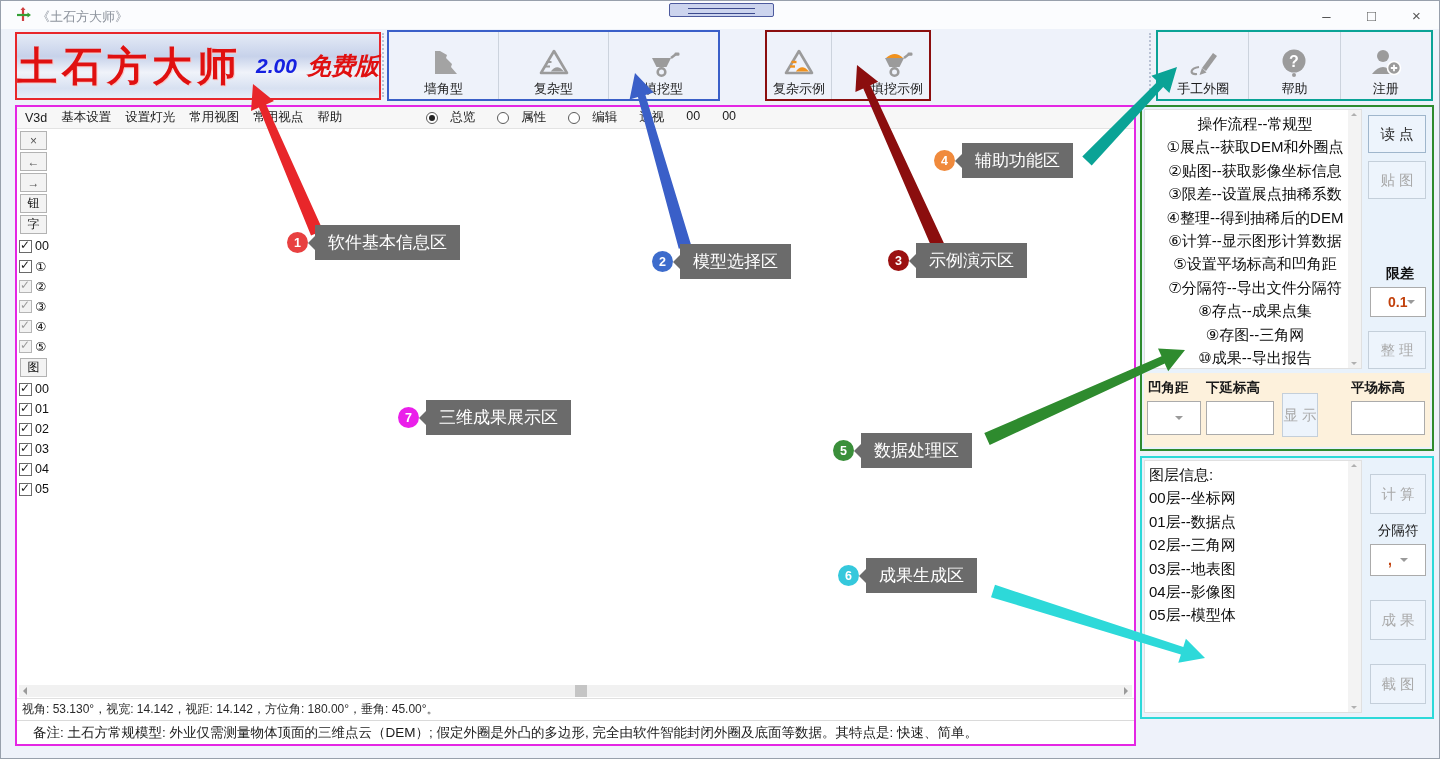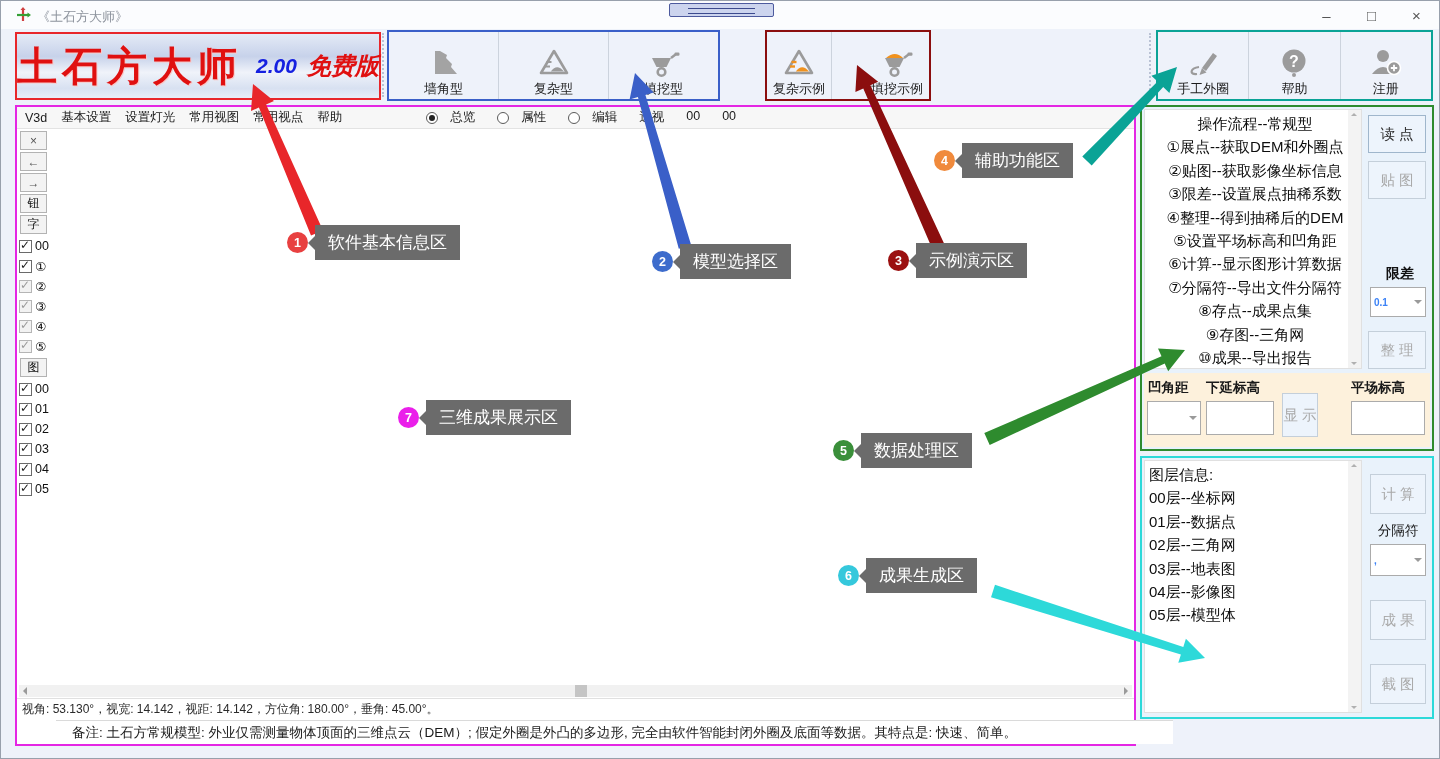--- a/index.html
+++ b/index.html
@@ -70,41 +70,41 @@
   .sb-arrow { position:absolute; top:0; width:12px; height:12px; display:flex; align-items:center;
     justify-content:center; }
   .tri-l { width:0;height:0;border:4px solid transparent;border-right-color:#9a9a9a;border-left:none; }
   .tri-r { width:0;height:0;border:4px solid transparent;border-left-color:#9a9a9a;border-right:none; }
   #hthumb { position:absolute; left:556px; top:0; width:12px; height:12px; background:#c5c5c5; }
   #statusline { position:absolute; left:0; bottom:24px; width:100%; height:22px;
     border-top:1px solid #e0e0e0; font-size:12px; color:#2a2a2a; display:flex; align-items:center;
     padding-left:5px; background:#fff; }
   #noteline { position:absolute; left:0; bottom:0; width:100%; height:24px;
     border-top:1px solid #dadada; font-size:13.5px; color:#1a1a1a; display:flex; align-items:center;
-    padding-left:16px; background:#fff;margin-left:39px; }
+    padding-left:16px; background:#fff; }
   
   #proc-box { position:absolute; left:1139px; top:104px; width:294px; height:346px;
     border:2px solid var(--box_green); background:#e9f2fb; }
   #result-box { position:absolute; left:1139px; top:455px; width:294px; height:263px;
     border:2px solid var(--box_cyan); background:#e9f2fb; }
   .listpane { position:absolute; background:#fff; border:1px solid #e0e0e0; color:#0d0d0d;
     font-size:15px; line-height:23.4px; padding:2px 0 0 4px; overflow:hidden; }
   #wf-list { left:2px; top:2px; width:218px; height:260px;text-align:center; }
   #layer-list { left:2px; top:2px; width:218px; height:253px; }
   .vscroll { position:absolute; right:0; top:0; width:13px; height:100%; background:#f3f3f3; }
   .vscroll .up { position:absolute; top:3px; left:3px; width:0; height:0;
     border:3.5px solid transparent; border-bottom-color:#b0b0b0; border-top:none; }
   .vscroll .dn { position:absolute; bottom:3px; left:3px; width:0; height:0;
     border:3.5px solid transparent; border-top-color:#b0b0b0; border-bottom:none; }
   .btn-col { position:absolute; display:flex; align-items:center; justify-content:center;
     background:#edf4fc; border:1px solid #9fb6cc; font-size:14.5px; color:#2b2b2b; cursor:default; }
   .btn-col.disabled { color:#a9a9a9; border-color:#c4cfda; }
   .side-label { position:absolute; font-size:14px; font-weight:bold; color:#111; }
   .dd { position:absolute; background:#fff; border:1px solid #ababab; display:flex;
-    align-items:center; padding:0 3px; font-size:10px; font-weight:bold; color:#3b82f6; }
+    align-items:center; padding:0 17px; font-size:14px; font-weight:bold; color:#c2410c; }
   .dd .caret { margin-left:auto; width:0; height:0; border:4px solid transparent;
     border-top-color:#9a9a9a; border-bottom:none; }
   #param-panel { position:absolute; left:2px; top:266px; width:286px; height:74px; background:#fdf1dc; }
   .param-label { position:absolute; top:6px; font-size:13.5px; font-weight:bold; color:#1a1a1a; }
   .param-input { position:absolute; top:28px; height:34px; background:#fff; border:1px solid #ababab; }
   
   #arrows { position:absolute; left:0; top:0; width:1440px; height:759px; pointer-events:none; z-index:40; }
   .callout { position:absolute; display:flex; align-items:center; z-index:45; }
   .badge { width:21px; height:21px; border-radius:50%; color:#fff; font-size:12.5px; font-weight:bold;
     display:flex; align-items:center; justify-content:center; flex:none; }
@@ -327,22 +327,22 @@
     </div>
   </div>
 
   <div id="proc-box">
     <div id="wf-list" class="listpane">
       <div>操作流程--常规型</div>
       <div>①展点--获取DEM和外圈点</div>
       <div>②贴图--获取影像坐标信息</div>
       <div>③限差--设置展点抽稀系数</div>
       <div>④整理--得到抽稀后的DEM</div>
+      <div>⑥计算--显示图形计算数据</div>
       <div>⑤设置平场标高和凹角距</div>
-      <div>⑥计算--显示图形计算数据</div>
       <div>⑦分隔符--导出文件分隔符</div>
       <div>⑧存点--成果点集</div>
       <div>⑨存图--三角网</div>
       <div>⑩成果--导出报告</div>
       <div class="vscroll">
           <span class="up"></span>
           <span class="dn"></span>
         </div>
     </div>
     <div class="btn-col" style="left:226px; top:8px; width:58px; height:38px;">读 点</div>

